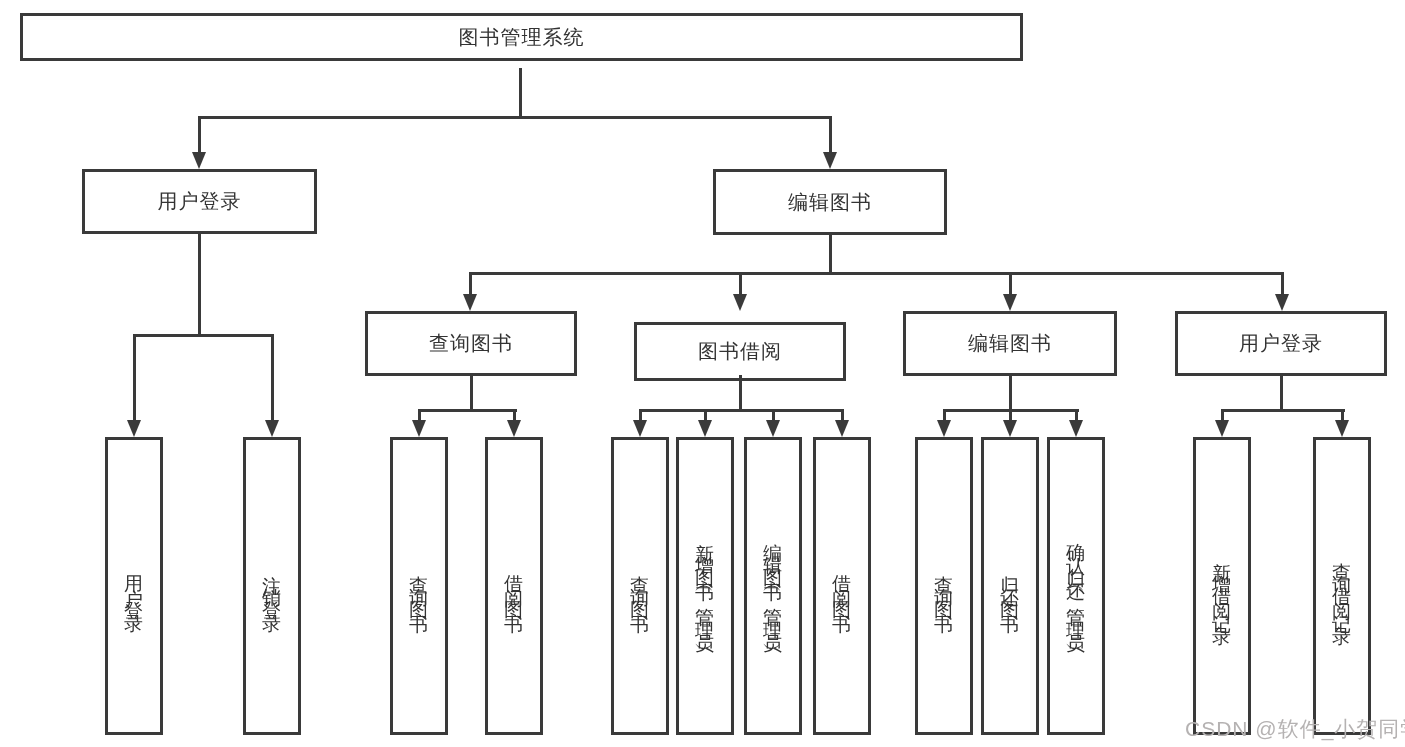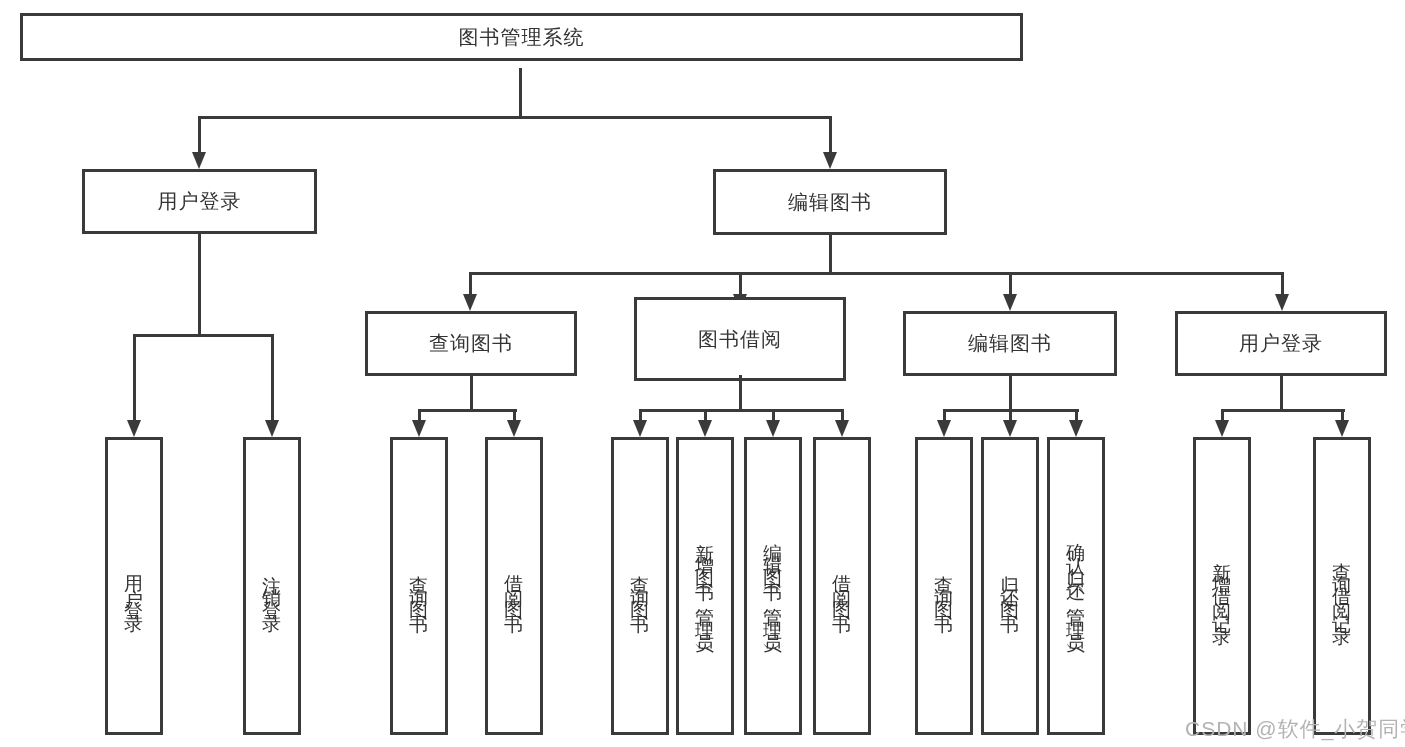--- a/index.html
+++ b/index.html
@@ -76,21 +76,21 @@
   <div class="vl" style="left:739px;top:274px;height:21px"></div>
   <div class="ar" style="left:733px;top:294px"></div>
   <div class="vl" style="left:1009px;top:274px;height:21px"></div>
   <div class="ar" style="left:1003px;top:294px"></div>
   <div class="vl" style="left:1281px;top:274px;height:21px"></div>
   <div class="ar" style="left:1275px;top:294px"></div>
 
   <div class="hbox" style="left:365px;top:311px;width:212px;height:65px">
     <span>查询图书</span>
   </div>
-  <div class="hbox" style="left:634px;top:297px;width:212px;height:84px">
+  <div class="hbox" style="left:634px;top:322px;width:212px;height:59px">
     <span>图书借阅</span>
   </div>
   <div class="hbox" style="left:903px;top:311px;width:214px;height:65px">
     <span>编辑图书</span>
   </div>
   <div class="hbox" style="left:1175px;top:311px;width:212px;height:65px">
     <span>用户登录</span>
   </div>
 
   <div class="vl" style="left:470px;top:375px;height:36px"></div>

